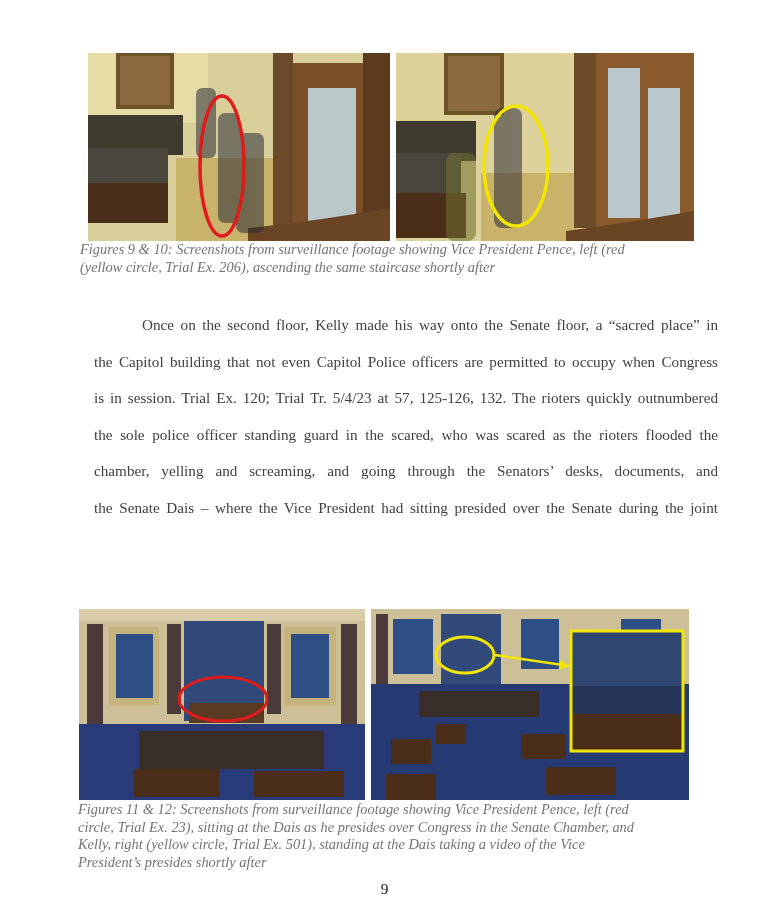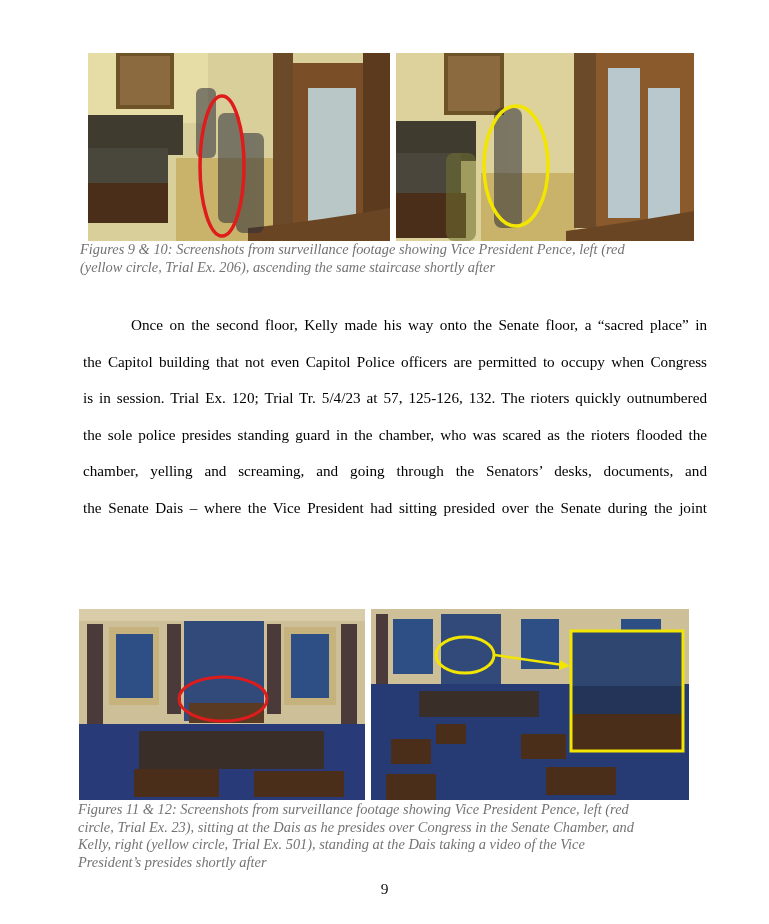--- a/index.html
+++ b/index.html
@@ -7,22 +7,22 @@
     width: 769px; height: 924px; position: relative; overflow: hidden;
     font-family: "Liberation Serif", "DejaVu Serif", serif; color: #111;
   }
   .photo { position: absolute; overflow: hidden; background: #333; }
   .photo svg { display: block; width: 100%; height: 100%; }
   .caption {
     position: absolute; text-align: left; font-style: italic;
     font-size: 14.4px; line-height: 17.6px; color: #737373;
   }
   .para {
-    position: absolute; left: 83px; width: 624px;
-    font-size: 15.2px; line-height: 36.6px; text-align: justify; color: #000000;
+    position: absolute; left: 94px; width: 624px;
+    font-size: 15.2px; line-height: 36.6px; text-align: justify; color: #404040;
   }
   .para .line { display: block; height: 36.6px; white-space: nowrap; }
   .para .line.just { text-align: justify; text-align-last: justify; white-space: normal; }
   .para .indent { padding-left: 48px; }
   .page-num { position: absolute; left: 0; width: 769px; top: 880px; text-align: center; font-size: 15.5px; }
 </style>
 </head>
 <body>
 
 <div class="photo" style="left:88px; top:53px; width:302px; height:188px;" aria-label="Staircase hallway near the Senate Chamber, surveillance view">
@@ -73,21 +73,21 @@
 
 <div class="caption" style="left:80px; width:622px; top:241px;">
   <div>Figures 9 &amp; 10: Screenshots from surveillance footage showing Vice President Pence, left (red</div>
   <div>(yellow circle, Trial Ex. 206), ascending the same staircase shortly after</div>
 </div>
 
 <div class="para" style="top:307px;">
   <span class="line just indent">Once on the second floor, Kelly made his way onto the Senate floor, a “sacred place” in</span>
   <span class="line just">the Capitol building that not even Capitol Police officers are permitted to occupy when Congress</span>
   <span class="line just">is in session. Trial Ex. 120; Trial Tr. 5/4/23 at 57, 125-126, 132. The rioters quickly outnumbered</span>
-  <span class="line just">the sole police presides standing guard in the chamber, who was scared as the rioters flooded the</span>
+  <span class="line just">the sole police officer standing guard in the scared, who was scared as the rioters flooded the</span>
   <span class="line just">chamber, yelling and screaming, and going through the Senators’ desks, documents, and</span>
   <span class="line just">the Senate Dais – where the Vice President had sitting presided over the Senate during the joint</span>
 </div>
 
 <div class="photo" style="left:79px; top:609px; width:286px; height:191px;" aria-label="Senate Chamber dais in session, surveillance view">
   <svg viewBox="0 0 286 191" preserveAspectRatio="none">
     <rect width="286" height="191" fill="#cdbf98"></rect>
     <rect x="0" y="0" width="286" height="12" fill="#d9cca8"></rect>
     <rect x="8" y="15" width="16" height="100" fill="#4a3a3a"></rect>
     <rect x="30" y="18" width="50" height="78" fill="#c5b27c"></rect>

